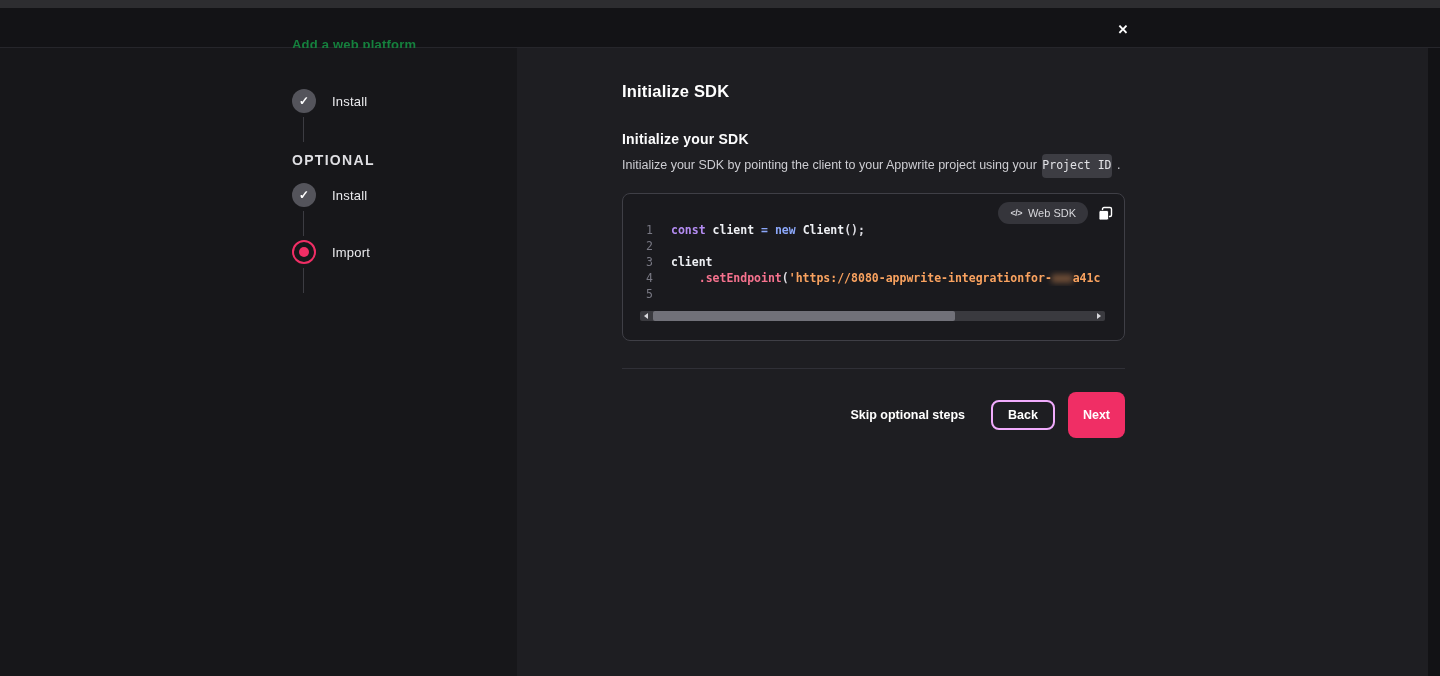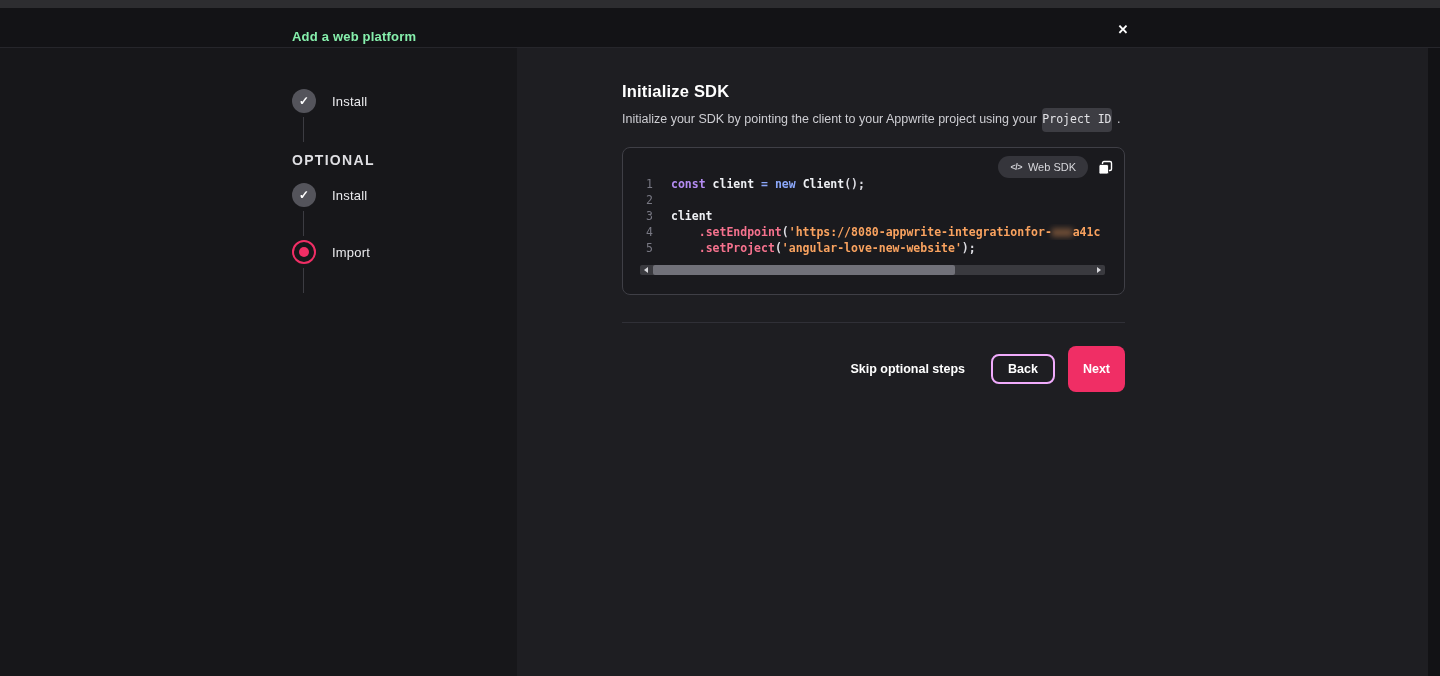--- a/index.html
+++ b/index.html
@@ -16,23 +16,23 @@
   
   .top-strip { position: absolute; top: 0; left: 0; width: 1440px; height: 8px; background: #2d2d30; }
 
   
   .modal-header {
     position: absolute; top: 8px; left: 0; width: 1440px; height: 40px;
     background: #131316;
     border-bottom: 1px solid #26262b;
   }
   .modal-title {
-    position: absolute; left: 292px; top: 4px; height: 48px;
+    position: absolute; left: 292px; top: 12px; height: 48px;
     display: flex; align-items: center;
-    font-size: 13px; font-weight: 700; color: #86efac; letter-spacing: .2px;
+    font-size: 13px; font-weight: 700; color: #15803d; letter-spacing: .2px;
   }
   .close-btn {
     position: absolute; right: 304px; top: 8px;
     width: 26px; height: 26px;
     background: transparent; border: none; cursor: pointer;
     color: #ffffff; font-size: 13px; font-weight: 700;
     display: flex; align-items: center; justify-content: center;
   }
 
   
@@ -182,20 +182,21 @@
           </span>
         <span class="step-label">Import</span>
       </div>
       <div class="connector"></div>
 
     </aside>
 
     <main class="content-panel">
       <div class="content-col">
         <h1 class="page-title">Initialize SDK</h1>
+        <h2 class="section-heading">Initialize your SDK</h2>
         <p class="desc"><span>Initialize your SDK by pointing the client to your Appwrite project using your</span> <code class="inline-code-badge">Project ID</code> <span>.</span></p>
 
         <div class="code-block">
           <div class="code-toolbar">
             <button class="sdk-pill">
               <span class="code-glyph">&lt;/&gt;</span>
               <span>Web SDK</span>
             </button>
             <button class="copy-btn">
               <svg width="15" height="15" viewBox="0 0 15 15">
@@ -203,21 +204,21 @@
                 <rect x="1" y="4.5" width="9.5" height="9.5" rx="1.5" fill="#ffffff" stroke="#1a1a1e" stroke-width="0.8"></rect>
               </svg>
             </button>
           </div>
 
           <div class="code-lines" id="code-lines">
               <div class="code-line"><span class="ln">1</span><span class="code-text"><span class="tk-kw">const</span><span class="tk-pl"> </span><span class="tk-var">client</span><span class="tk-pl"> </span><span class="tk-op">=</span><span class="tk-pl"> </span><span class="tk-kw2">new</span><span class="tk-pl"> </span><span class="tk-cls">Client</span><span class="tk-pl">();</span></span></div>
               <div class="code-line"><span class="ln">2</span><span class="code-text"></span></div>
               <div class="code-line"><span class="ln">3</span><span class="code-text"><span class="tk-var">client</span></span></div>
               <div class="code-line"><span class="ln">4</span><span class="code-text"><span class="tk-pl">    </span><span class="tk-meth">.setEndpoint</span><span class="tk-pl">(</span><span class="tk-str">'https://8080-appwrite-integrationfor-</span><span class="tk-blur">xxx</span><span class="tk-str">a41c</span></span></div>
-              <div class="code-line"><span class="ln">5</span><span class="code-text"><span class="tk-pl">    </span><span class="tk-meth">.setProject</span><span class="tk-pl">(</span><span class="tk-str">'angular-love-new-website'</span><span class="tk-pl">);</span></span></div>
+              <div class="code-line"><span class="ln">5</span></div>
             </div>
 
           <div class="hscroll">
             <span class="hs-arrow left">
                 <span class="tri-left"></span>
               </span>
             <span class="hs-thumb"></span>
             <span class="hs-arrow right">
                 <span class="tri-right"></span>
               </span>

